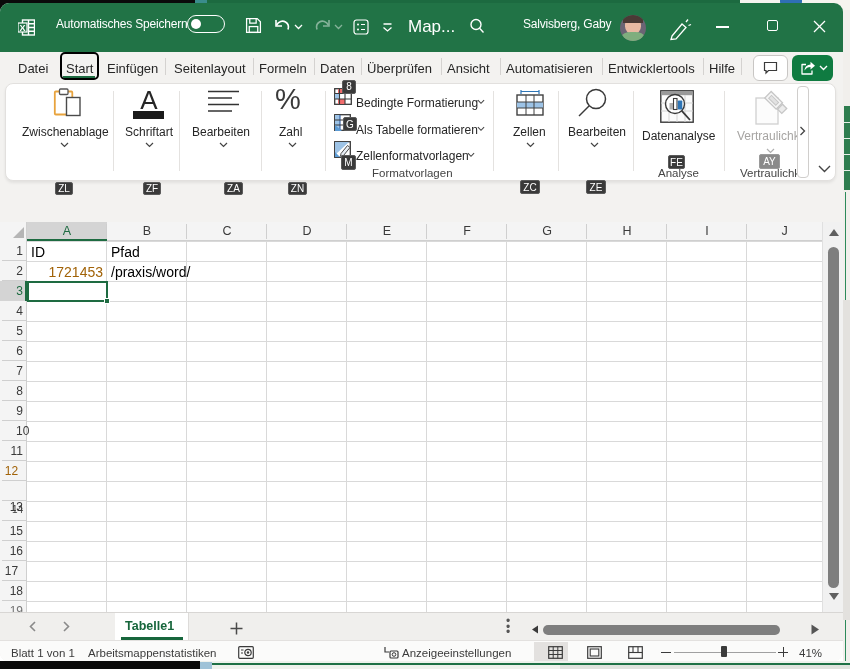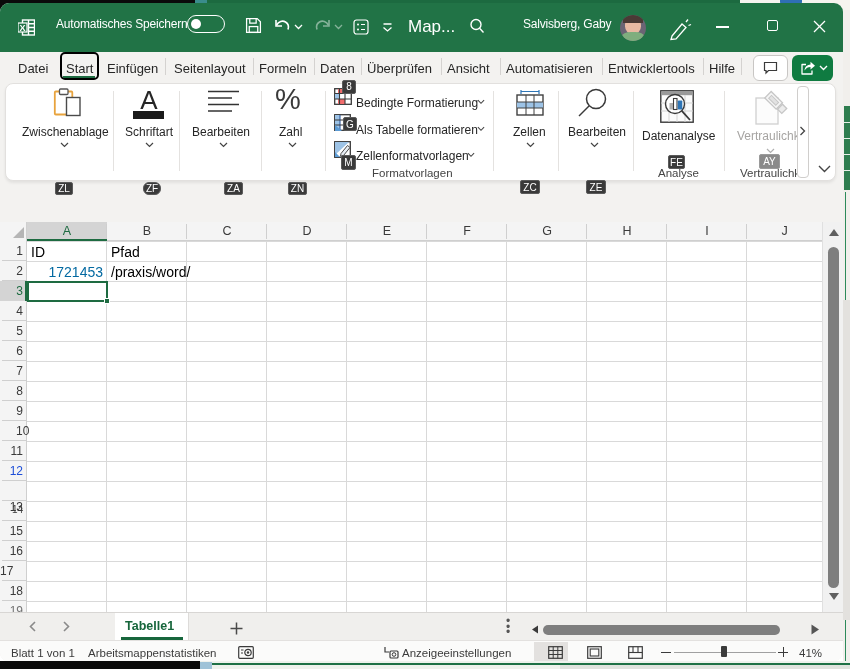--- a/index.html
+++ b/index.html
@@ -306,21 +306,21 @@
           <path d="M1 1 L6.5 6.5 L12 1" fill="none" stroke="#444" stroke-width="1.4"></path>
         </svg>
     </div>
 
     <div class="kt" style="left:342px;top:76.5px;width:14px;height:14px;">8</div>
     <div class="kt" style="left:343px;top:114px;width:14px;height:14px;">G</div>
     <div class="kt" style="left:341px;top:152px;width:15px;height:15px;">M</div>
     <div class="kt" style="left:668px;top:152px;width:17px;height:14px;">FE</div>
     <div class="kt" style="left:759px;top:151px;width:21px;height:15px;background:#8a8a8a;border-color:#9a9a9a;">AY</div>
     <div class="kt" style="left:55px;top:179px;width:18px;height:13px;">ZL</div>
-    <div class="kt" style="left:143px;top:179px;width:18px;height:13px;border-radius:6px;">ZF</div>
+    <div class="kt" style="left:143px;top:179px;width:18px;height:13px;">ZF</div>
     <div class="kt" style="left:215px;top:179px;width:19px;height:13px;margin-left:9px;">ZA</div>
     <div class="kt" style="left:288px;top:179px;width:19px;height:13px;">ZN</div>
     <div class="kt" style="left:520px;top:177px;width:20px;height:14px;">ZC</div>
     <div class="kt" style="left:586px;top:177px;width:20px;height:14px;">ZE</div>
 
 
     <div class="abs" id="grid" style="left:0;top:219px;width:822px;height:390px;background:#fff;">
 
       <div class="abs" id="colheads" style="left:0;top:0;width:822px;height:19px;background:#f4f4f4;border-bottom:1px solid #cfcfcf;"></div>
 
@@ -361,26 +361,26 @@
       <div class="abs" style="left:0;top:22px;width:23px;font-size:12px;color:#3a3a3a;text-align:right;">1</div>
       <div class="abs" style="left:0;top:42px;width:23px;font-size:12px;color:#3a3a3a;text-align:right;">2</div>
       <div class="abs" style="left:0;top:82px;width:23px;font-size:12px;color:#3a3a3a;text-align:right;">4</div>
       <div class="abs" style="left:0;top:102px;width:23px;font-size:12px;color:#3a3a3a;text-align:right;">5</div>
       <div class="abs" style="left:0;top:122px;width:23px;font-size:12px;color:#3a3a3a;text-align:right;">6</div>
       <div class="abs" style="left:0;top:142px;width:23px;font-size:12px;color:#3a3a3a;text-align:right;">7</div>
       <div class="abs" style="left:0;top:162px;width:23px;font-size:12px;color:#3a3a3a;text-align:right;">8</div>
       <div class="abs" style="left:0;top:182px;width:23px;font-size:12px;color:#3a3a3a;text-align:right;">9</div>
       <div class="abs" style="left:0;top:202px;width:23px;font-size:12px;color:#3a3a3a;text-align:right;padding-left:16px;">10</div>
       <div class="abs" style="left:0;top:222px;width:23px;font-size:12px;color:#3a3a3a;text-align:right;">11</div>
-      <div class="abs" style="left:0;top:242px;width:23px;font-size:12px;color:#1d4ed8;text-align:right;">12</div>
+      <div class="abs" style="left:0;top:242px;width:23px;font-size:12px;color:#a16207;text-align:center;">12</div>
       <div class="abs" style="left:0;top:262px;width:23px;font-size:12px;color:#3a3a3a;text-align:right;margin-top:16px;">13</div>
       <div class="abs" style="left:0;top:282px;width:23px;font-size:10px;color:#3a3a3a;text-align:right;">14</div>
       <div class="abs" style="left:0;top:302px;width:23px;font-size:12px;color:#3a3a3a;text-align:right;">15</div>
       <div class="abs" style="left:0;top:322px;width:23px;font-size:12px;color:#3a3a3a;text-align:right;">16</div>
-      <div class="abs" style="left:0;top:342px;width:23px;font-size:12px;color:#3a3a3a;text-align:left;">17</div>
+      <div class="abs" style="left:0;top:342px;width:23px;font-size:12px;color:#3a3a3a;text-align:center;">17</div>
       <div class="abs" style="left:0;top:362px;width:23px;font-size:12px;color:#3a3a3a;text-align:right;">18</div>
       <div class="abs" style="left:0;top:382px;width:23px;font-size:12px;color:#737373;text-align:right;">19</div>
 
       <div class="abs" style="left:2px;top:38px;width:24px;height:1px;background:#cfcfcf;"></div>
       <div class="abs" style="left:2px;top:58px;width:24px;height:1px;background:#cfcfcf;"></div>
       <div class="abs" style="left:2px;top:78px;width:24px;height:1px;background:#cfcfcf;"></div>
       <div class="abs" style="left:2px;top:98px;width:24px;height:1px;background:#cfcfcf;"></div>
       <div class="abs" style="left:2px;top:118px;width:24px;height:1px;background:#cfcfcf;"></div>
       <div class="abs" style="left:2px;top:138px;width:24px;height:1px;background:#cfcfcf;"></div>
       <div class="abs" style="left:2px;top:158px;width:24px;height:1px;background:#cfcfcf;"></div>
@@ -394,21 +394,21 @@
       <div class="abs" style="left:2px;top:318px;width:24px;height:1px;background:#cfcfcf;"></div>
       <div class="abs" style="left:2px;top:338px;width:24px;height:1px;background:#cfcfcf;"></div>
       <div class="abs" style="left:2px;top:358px;width:24px;height:1px;background:#cfcfcf;"></div>
       <div class="abs" style="left:2px;top:378px;width:24px;height:1px;background:#cfcfcf;"></div>
 
       <div class="abs" style="left:0;top:59px;width:27px;height:20px;background:#d4d4d4;border-right:2px solid #1e6b41;"></div>
       <div class="abs" style="left:0;top:62px;width:23px;font-size:12px;color:#1e6b41;text-align:right;">3</div>
 
       <div class="abs" style="left:31px;top:22px;font-size:14px;color:#000;">ID</div>
       <div class="abs" style="left:111px;top:22px;font-size:14px;color:#000;">Pfad</div>
-      <div class="abs" style="left:27px;top:42px;width:76px;font-size:14px;color:#0369a1;text-align:right;">1721453</div>
+      <div class="abs" style="left:27px;top:42px;width:76px;font-size:14px;color:#a16207;text-align:right;">1721453</div>
       <div class="abs" style="left:111px;top:42px;font-size:14px;color:#000;white-space:nowrap;">/praxis/word/</div>
 
       <div class="abs" style="left:27px;top:59px;width:81px;height:21px;border:2px solid #1e6b41;background:transparent;"></div>
       <div class="abs" style="left:104px;top:76px;width:6px;height:6px;background:#1e6b41;border:1px solid #fff;"></div>
     </div>
 
     <div class="abs" style="left:822px;top:219px;width:21px;height:390px;background:#f1f1f1;border-left:1px solid #e0e0e0;">
       <svg class="abs" style="left:6px;top:7px;" width="10" height="7" viewBox="0 0 10 7">
           <path d="M5 0 L10 7 L0 7 z" fill="#5f5f5f"></path>
         </svg>

